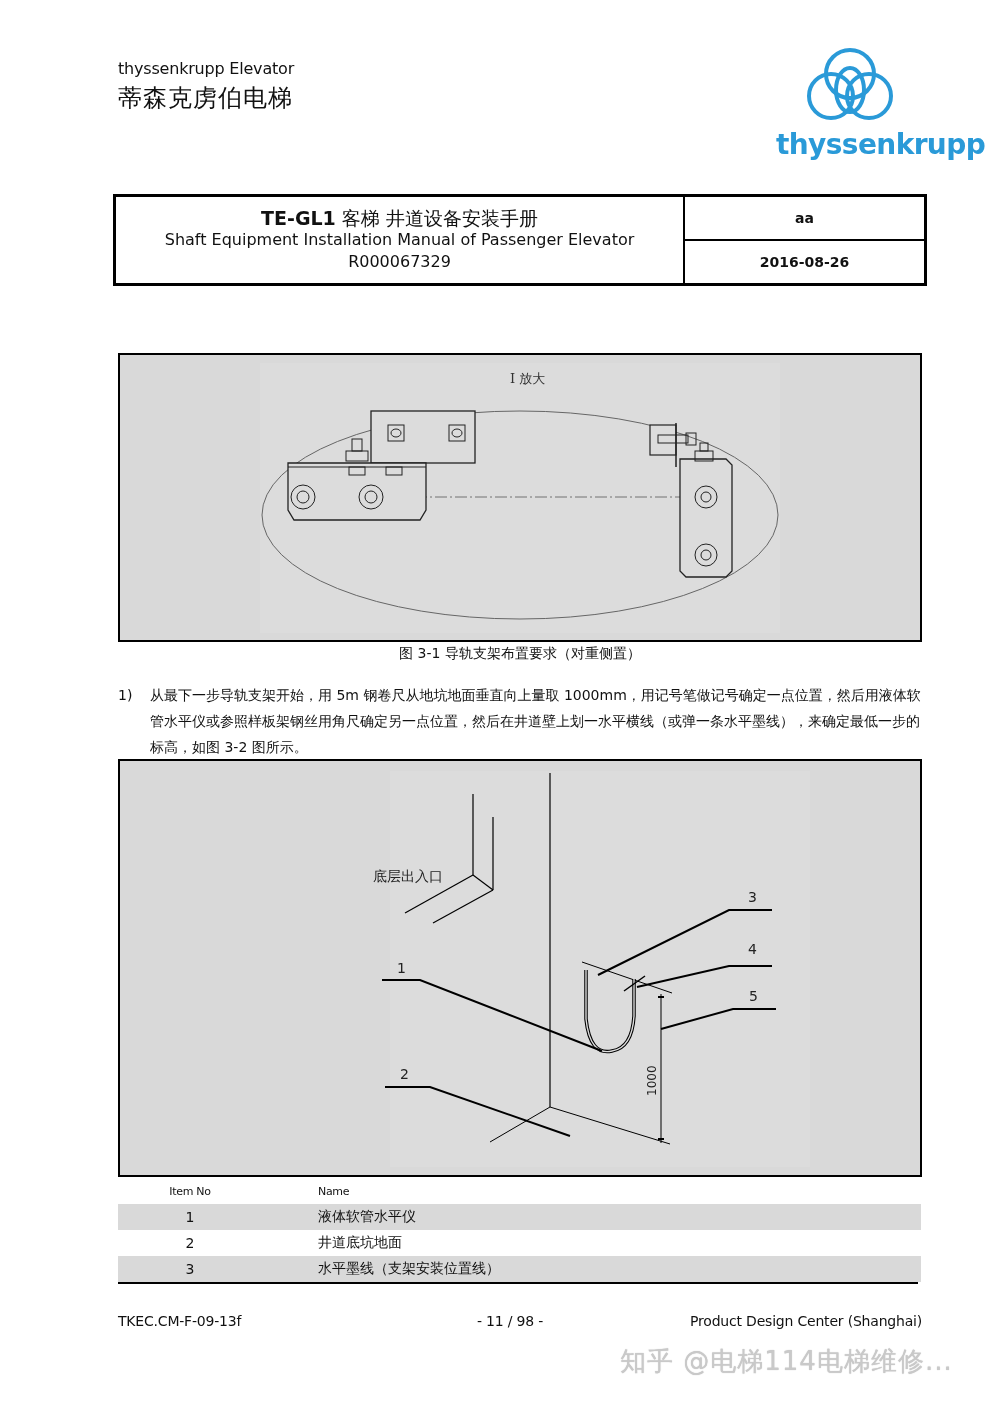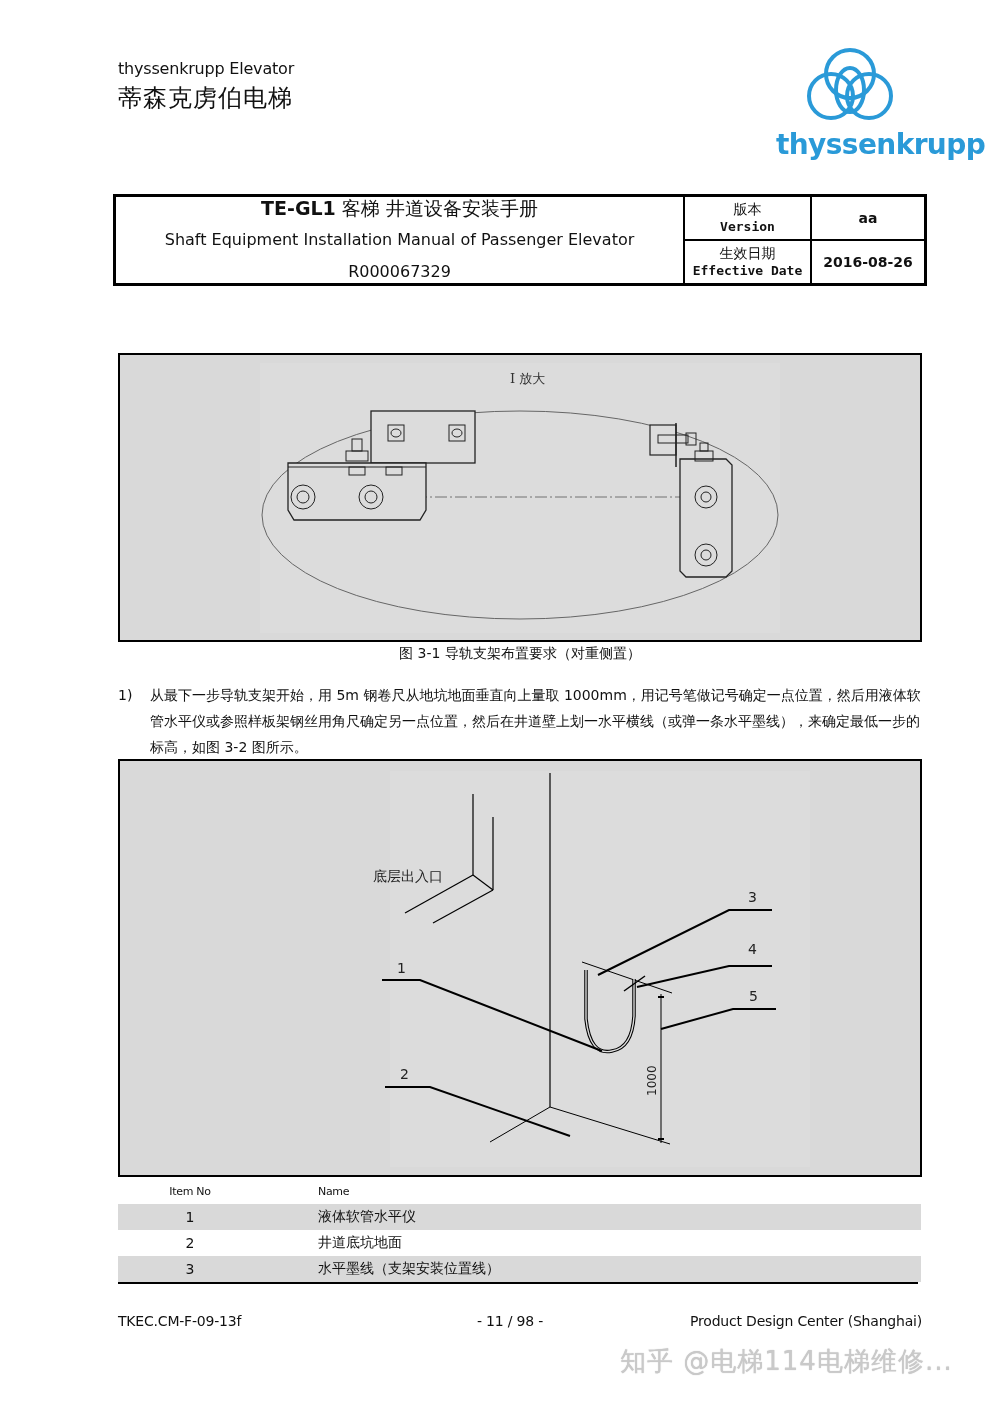--- a/index.html
+++ b/index.html
@@ -8,21 +8,21 @@
   .abs { position: absolute; }
   .company-en { left: 118px; top: 59px; font-size: 16px; letter-spacing: -0.2px; }
   .company-zh { left: 118px; top: 82px; font-size: 24px; letter-spacing: 1px; }
   .logo { left: 776px; top: 46px; width: 148px; height: 116px; }
   .logo-text { position: absolute; left: 0; top: 82px; width: 148px; text-align: center;
                color: #2a9ad8; font-weight: bold; font-size: 28px; letter-spacing: -0.6px; }
 
   .header-table { left: 113px; top: 194px; width: 814px; height: 92px;
                   border: 3px solid #000; box-sizing: border-box; display: flex; }
   .ht-main { flex: 0 0 567px; border-right: 2px solid #000; display: flex; flex-direction: column;
-             justify-content: space-between; align-items: center; line-height: 22px; }
+             justify-content: center; align-items: center; line-height: 22px; }
   .ht-title { font-size: 19px; }
   .ht-title b { font-weight: bold; }
   .ht-sub { font-size: 16px; }
   .ht-code { font-size: 16px; }
   .ht-labels { flex: 0 0 125px; border-right: 2px solid #000; display: flex; flex-direction: column; }
   .ht-values { flex: 1; display: flex; flex-direction: column; }
   .ht-cell { flex: 1; display: flex; flex-direction: column; justify-content: center; align-items: center;
              font-size: 14px; line-height: 18px; }
   .ht-cell + .ht-cell { border-top: 2px solid #000; }
   .ht-cell .en { font-weight: bold; font-family: "DejaVu Sans Mono", monospace; font-size: 13px; }
@@ -72,30 +72,20 @@
     </g>
   </svg>
   <div class="logo-text">thyssenkrupp</div>
 </div>
 
 <div class="abs header-table">
   <div class="ht-main">
     <div class="ht-title"><b>TE-GL1</b><span> 客梯  井道设备安装手册</span></div>
     <div class="ht-sub">Shaft Equipment Installation Manual of Passenger Elevator</div>
     <div class="ht-code">R000067329</div>
-  </div>
-  <div class="ht-labels">
-    <div class="ht-cell">
-      <span>版本</span>
-      <span class="en">Version</span>
-    </div>
-    <div class="ht-cell">
-      <span>生效日期</span>
-      <span class="en">Effective  Date</span>
-    </div>
   </div>
   <div class="ht-values">
     <div class="ht-cell">
         <span class="ht-val">aa</span>
       </div>
     <div class="ht-cell">
         <span class="ht-val">2016-08-26</span>
       </div>
   </div>
 </div>

